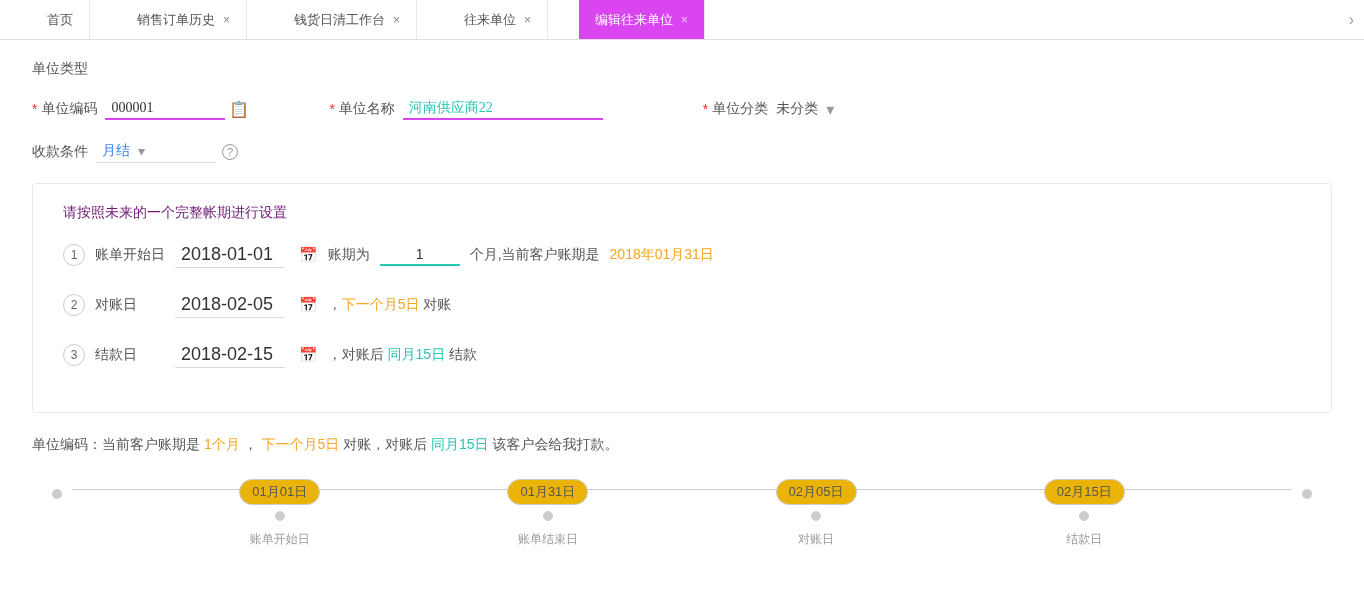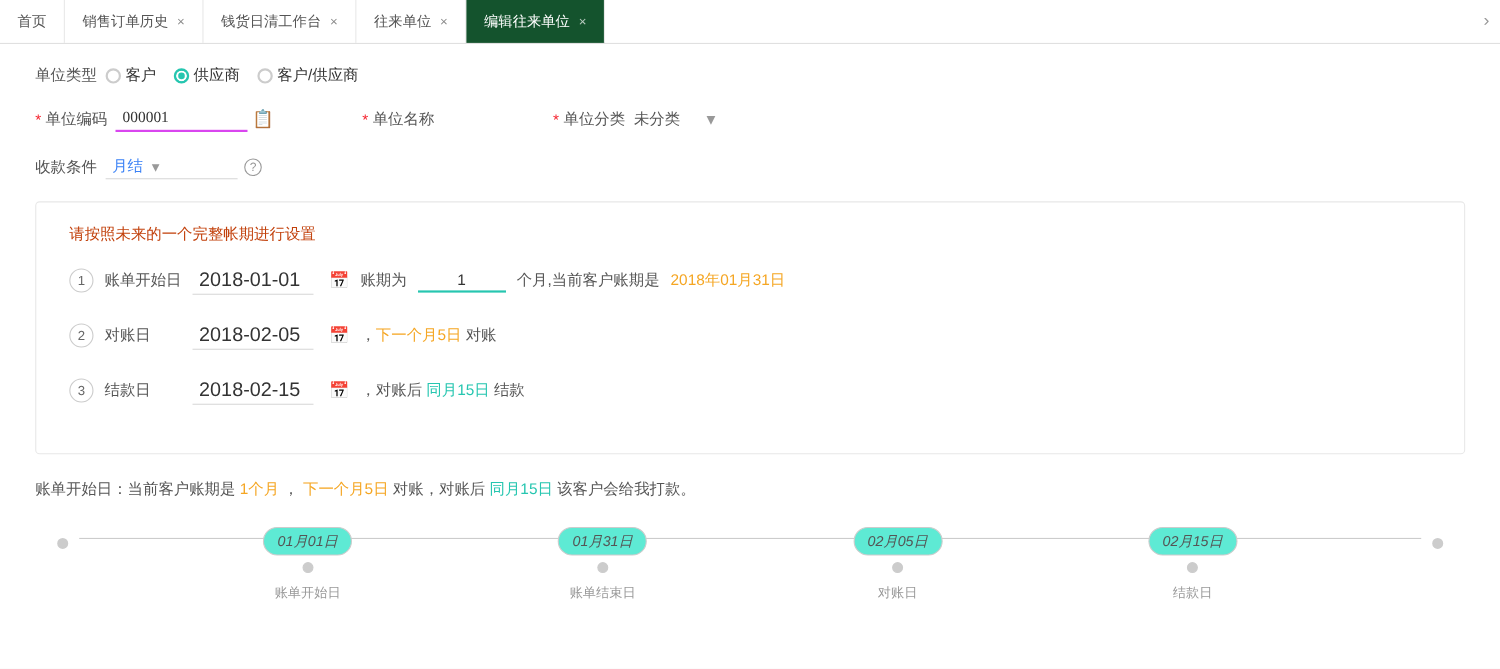--- a/index.html
+++ b/index.html
@@ -18,23 +18,24 @@
       display: flex;
       align-items: center;
       padding: 14px 16px;
       height: 100%;
       cursor: pointer;
       color: #555;
       font-size: 13px;
       border-right: 1px solid #e8e8e8;
       white-space: nowrap;
       position: relative;
+      margin-left: 31px;
     }
     .tab-item.active {
-      background: #14532d;
+      background: #d946ef;
       color: #fff;
     }
     .tab-close {
       margin-left: 8px;
       font-size: 12px;
       cursor: pointer;
       opacity: 0.7;
     }
     .tab-arrow {
       margin-left: auto;
@@ -130,21 +131,21 @@
       cursor: pointer;
       min-width: 120px;
     }
     .dropdown-value { color: #3b82f6; }
     .dropdown-arrow { color: #999; margin-left: 8px; }
 
     .category-group {
       display: flex;
       align-items: center;
     }
-    .category-value { color: #555; margin-right: 24px; }
+    .category-value { color: #555; margin-right: 8px; }
     .category-arrow { color: #999; font-size: 16px; cursor: pointer; }
 
     .help-icon {
       width: 16px;
       height: 16px;
       border-radius: 50%;
       border: 1px solid #999;
       display: inline-flex;
       align-items: center;
       justify-content: center;
@@ -156,21 +157,21 @@
 
     
     .card {
       border: 1px solid #e8e8e8;
       border-radius: 4px;
       padding: 20px 30px;
       margin-bottom: 20px;
     }
 
     .card-title {
-      color: #c2410c;
+      color: #701a75;
       font-size: 14px;
       margin-bottom: 20px;
     }
 
     .step-row {
       display: flex;
       align-items: center;
       margin-bottom: 24px;
       gap: 10px;
     }
@@ -271,28 +272,27 @@
 
     .timeline-dot {
       width: 10px;
       height: 10px;
       border-radius: 50%;
       background: #ccc;
       border: 1px solid #ccc;
     }
 
     .timeline-date-box {
-      background: #5eead4;
+      background: #eab308;
       border: 1px solid #ccc;
       border-radius: 14px;
       padding: 3px 12px;
       font-size: 13px;
       color: #555;
       white-space: nowrap;
-      font-style: italic;
     }
 
     .timeline-label {
       font-size: 12px;
       color: #999;
       margin-top: 4px;
     }
 
     .timeline-start-dot {
       width: 10px;
@@ -332,47 +332,34 @@
     <span class="tab-close">×</span>
   </div>
   <div class="tab-arrow">›</div>
 </div>
 
 <div class="main-content">
 
   <div class="form-row">
     <div class="field-group">
       <span class="field-label">单位类型</span>
-      <div class="radio-group">
-        <div class="radio-item">
-          <span class="radio-circle"></span>
-          <span>客户</span>
-        </div>
-        <div class="radio-item">
-          <span class="radio-circle checked"></span>
-          <span>供应商</span>
-        </div>
-        <div class="radio-item">
-          <span class="radio-circle"></span>
-          <span>客户/供应商</span>
-        </div>
-      </div>
     </div>
   </div>
 
   <div class="form-row">
     <div class="field-group">
       <span class="required-mark">*</span>
       <span class="field-label">单位编码</span>
       <input class="text-input" type="text" value="000001" style="">
       <span class="icon-btn">📋</span>
     </div>
     <div class="field-group" style="margin-left: 40px;">
       <span class="required-mark">*</span>
       <span class="field-label">单位名称</span>
+      <input class="text-input name-input" type="text" value="河南供应商22" style="">
     </div>
     <div class="field-group" style="margin-left: 60px;">
       <span class="required-mark">*</span>
       <span class="field-label">单位分类</span>
       <div class="category-group">
         <span class="category-value">未分类</span>
         <span class="category-arrow">▾</span>
       </div>
     </div>
   </div>
@@ -418,21 +405,21 @@
       <input class="date-input" type="text" value="2018-02-15" style="">
       <span class="cal-icon">📅</span>
       <span>
         <span class="text-normal">，对账后 </span><span class="text-teal">同月15日</span><span class="text-normal"> 结款</span>
       </span>
     </div>
 
   </div>
 
   <div class="preview-text">
-    <span>账单开始日：当前客户账期是</span>
+    <span>单位编码：当前客户账期是</span>
     <span class="text-orange">1个月</span>
     <span>，</span>
     <span class="text-orange">下一个月5日</span>
     <span> 对账，对账后</span>
     <span class="text-teal">同月15日</span>
     <span> 该客户会给我打款。</span>
   </div>
 
   <div class="timeline">
     <div class="timeline-line"></div>

